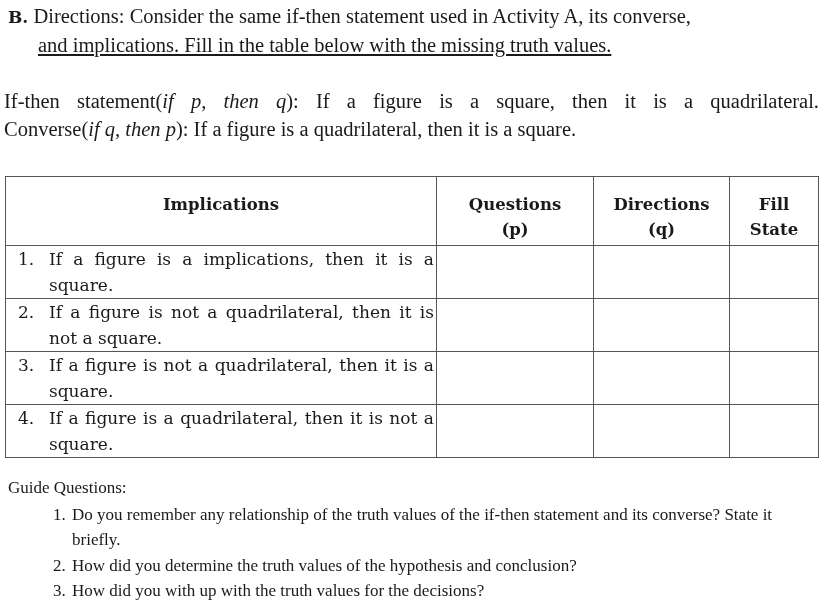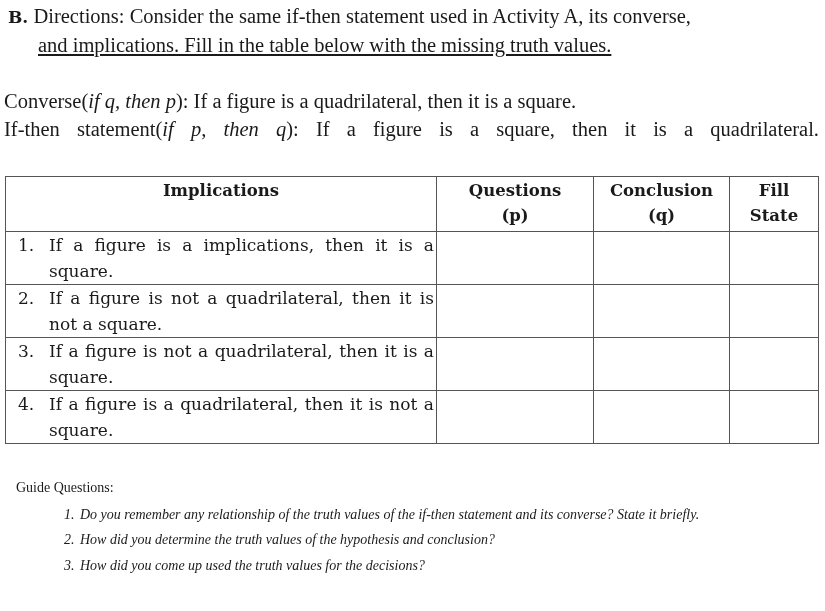--- a/index.html
+++ b/index.html
@@ -22,64 +22,64 @@
     table.tt {
       position: absolute; left: 5px; top: 176px;
       border-collapse: collapse;
       font-family: "DejaVu Serif", serif;
     }
     table.tt td, table.tt th {
       border: 1.5px solid #555; padding: 0; vertical-align: top;
     }
     table.tt th {
       font-weight: bold; font-size: 16.5px; line-height: 25px; text-align: center;
-      height: 53px; padding-top: 1px;
+      height: 53px; padding-top: 15px;
     }
     table.tt th.impl { width: 430px; }
     table.tt th.hyp { width: 156px; }
     table.tt th.con { width: 135px; }
     table.tt th.tv { width: 88px; }
     table.tt td.item {
       font-size: 17px; line-height: 26px; height: 51px;
       padding-left: 12px; padding-right: 2px;
       position: relative;
     }
     .item .num { position: absolute; left: 12px; top: 0; }
     .item .txt { display: block; padding-left: 31px; text-align: justify; }
     .guide {
       position: absolute; left: 8px; top: 475px; width: 810px;
-      font-size: 14px; line-height: 25.5px; margin-left: 8px;
+      font-size: 17px; line-height: 25.5px;
     }
-    .guide ol { margin: 1px 0 0 0; padding-left: 62px; font-style: italic; }
+    .guide ol { margin: 1px 0 0 0; padding-left: 62px; }
     .guide li { padding-left: 2px; }
   </style>
 </head>
 <body>
 
 <div class="dir">
   <span class="lead">B.</span>
   <span>Directions: Consider the same if-then statement used in Activity A, its converse,</span>
   <span class="line2">and implications. Fill in the table below with the missing truth values.</span>
 </div>
 
 <div class="stmts">
+  <div style="text-align: justify; text-align-last: justify;">
+    <span>If-then statement(</span><span class="it">if p, then q</span><span>): If a figure is a square, then it is a quadrilateral.</span>
+  </div>
   <div>
     <span>Converse(</span><span class="it">if q, then p</span><span>): If a figure is a quadrilateral, then it is a square.</span>
-  </div>
-  <div style="text-align: justify; text-align-last: justify;">
-    <span>If-then statement(</span><span class="it">if p, then q</span><span>): If a figure is a square, then it is a quadrilateral.</span>
   </div>
 </div>
 
 <table class="tt">
   <tbody>
       <tr>
     <th class="impl"><span>Implications</span></th>
     <th class="hyp"><span>Questions</span><br><span>(p)</span></th>
-    <th class="con"><span>Conclusion</span><br><span>(q)</span></th>
+    <th class="con"><span>Directions</span><br><span>(q)</span></th>
     <th class="tv"><span>Fill</span><br><span>State</span></th>
   </tr>
   <tr>
     <td class="item">
           <span class="num">1.</span>
           <span class="txt">If a figure is a implications, then it is a square.</span>
         </td>
     <td></td>
     <td></td>
     <td></td>
@@ -112,15 +112,15 @@
     <td></td>
   </tr>
 </tbody>
   </table>
 
 <div class="guide">
   <div>Guide Questions:</div>
   <ol>
     <li>Do you remember any relationship of the truth values of the if-then statement and its converse? State it briefly.</li>
     <li>How did you determine the truth values of the hypothesis and conclusion?</li>
-    <li>How did you come up used the truth values for the decisions?</li>
+    <li>How did you with up with the truth values for the decisions?</li>
   </ol>
 </div>
 
 </body></html>

